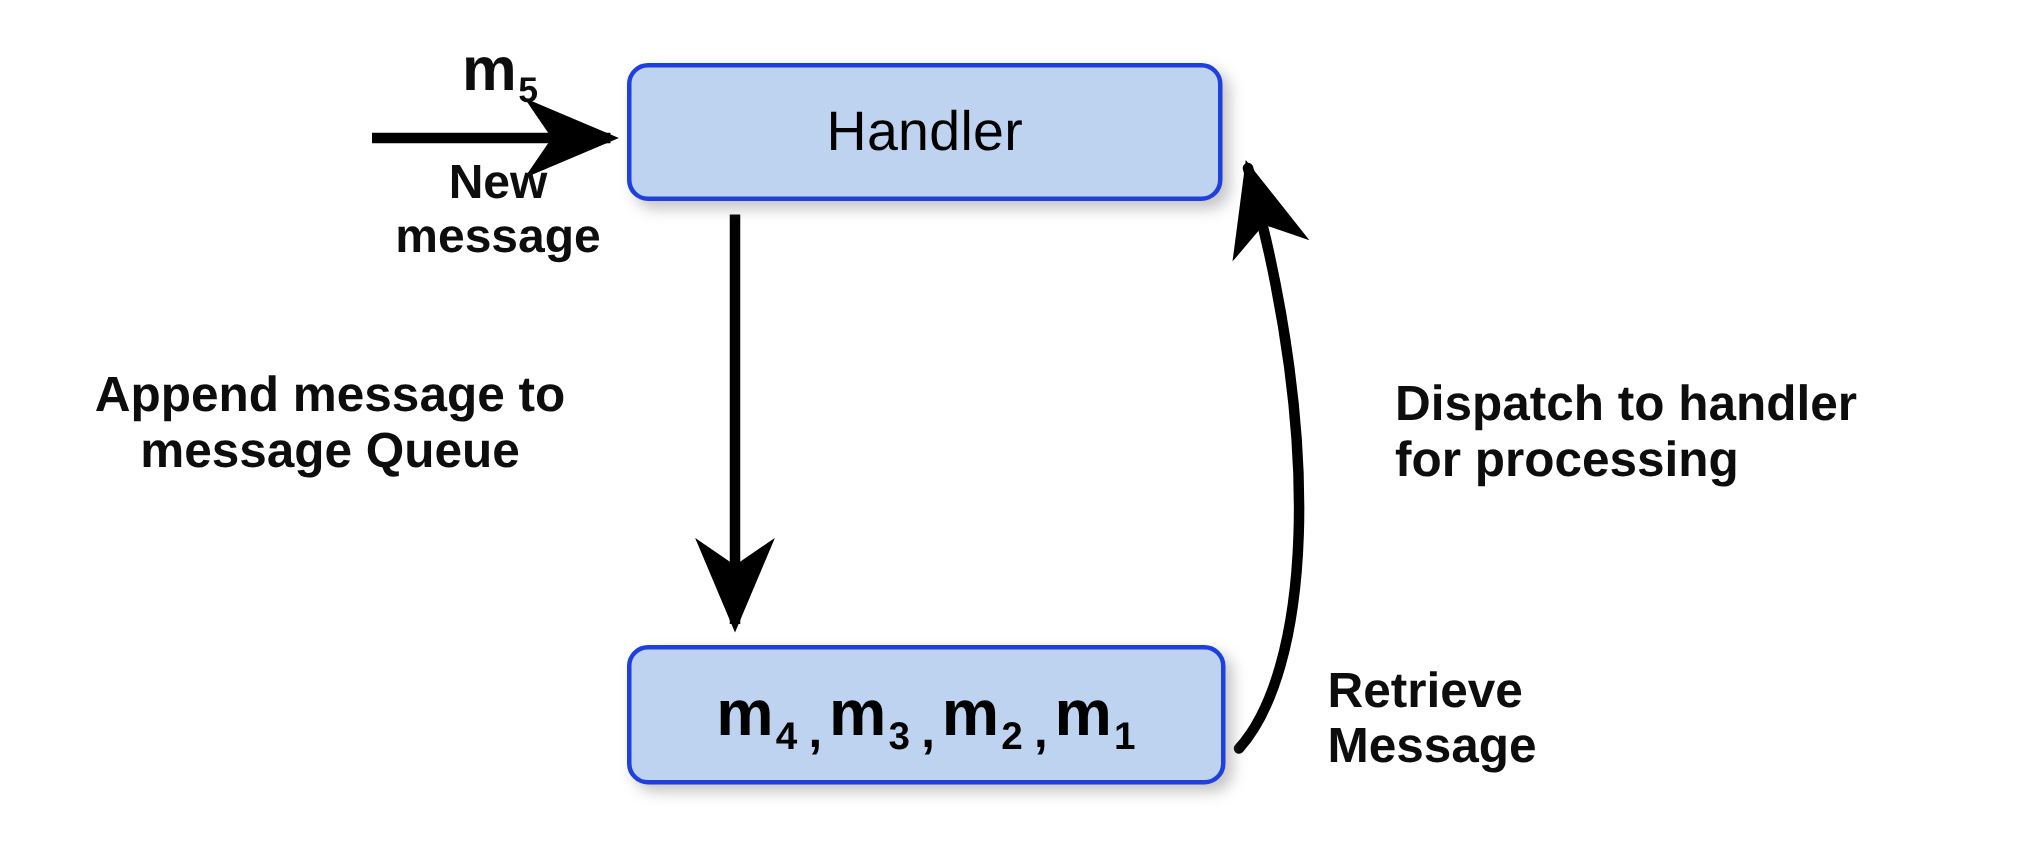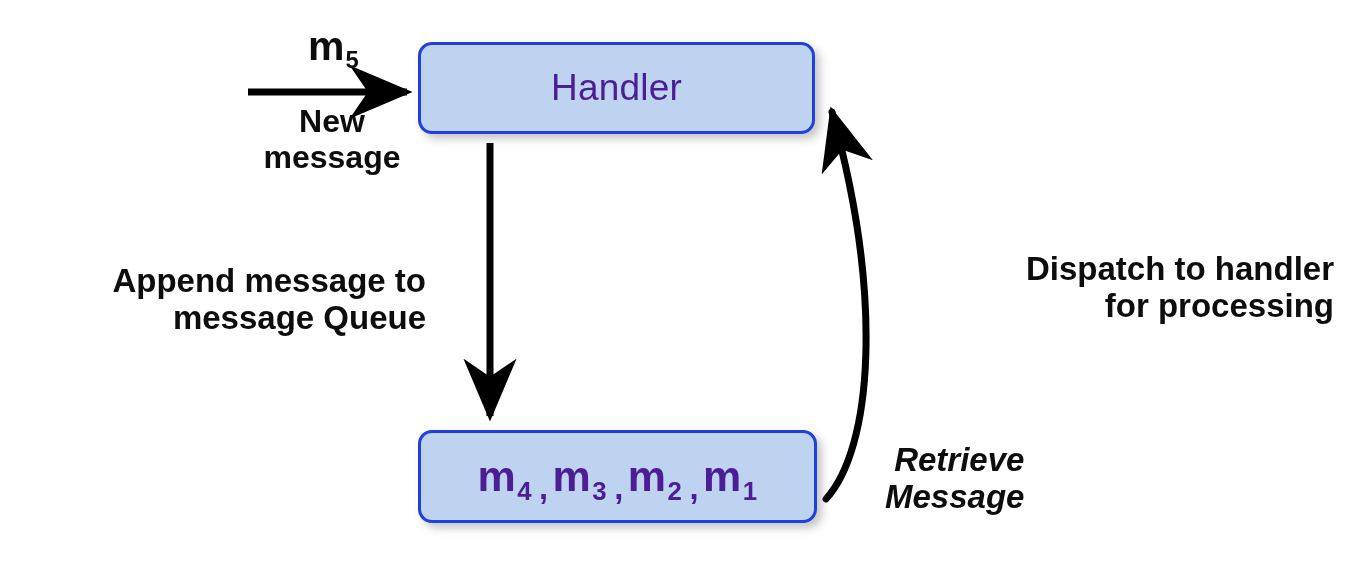--- a/index.html
+++ b/index.html
@@ -31,21 +31,21 @@
     box-sizing: border-box;
     background: #bdd3ef;
     border: 3px solid #1f3fdf;
     border-radius: 14px;
     box-shadow: 5px 5px 9px rgba(120,120,120,0.42);
     display: flex;
     align-items: center;
     justify-content: center;
   }
   .node-label {
-    color: #4c1d95;
+    color: #000000;
     white-space: nowrap;
   }
   #handler-box { left: 418px; top: 42px; width: 397px; height: 92px; }
   #handler-label { font-size: 37px; font-weight: 400; letter-spacing: 0.2px; }
 
   #queue-box { left: 418px; top: 430px; width: 399px; height: 93px; }
   #queue-label {
     font-size: 43px;
     font-weight: 700;
     letter-spacing: 0.5px;
@@ -84,35 +84,35 @@
     top: 0.34em;
     padding-left: 1px;
   }
   #new-message-text {
     left: 248px; top: 104px;
     width: 168px;
     text-align: center;
     font-size: 32px; font-weight: 700;
   }
   #append-text {
-    left: 14px; top: 263px;
+    left: 14px; top: 245px;
     width: 412px;
-    text-align: right;
+    text-align: center;
     font-size: 33px; font-weight: 700;
   }
   #dispatch-text {
     left: 930px; top: 251px;
     width: 404px;
-    text-align: right;
+    text-align: left;
     font-size: 33px; font-weight: 700;
   }
   #retrieve-text {
     left: 885px; top: 442px;
-    text-align: right;
-    font-size: 33px; font-weight: 700; font-style: italic;
+    text-align: left;
+    font-size: 33px; font-weight: 700;
   }
   #looper-text {
     left: 881px; top: 66px;
     font-size: 44px; font-weight: 400;
   }
 </style>
 </head>
 <body>
 
 <div id="canvas">

